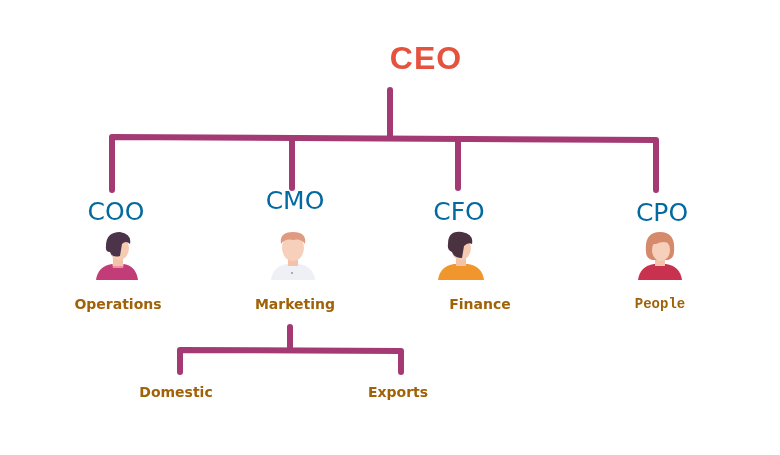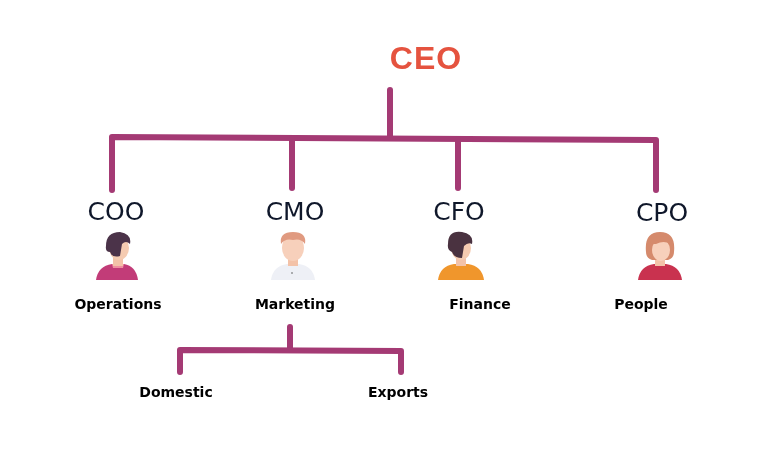--- a/index.html
+++ b/index.html
@@ -1,20 +1,20 @@
 <!DOCTYPE html>
 <html><head>
 <meta charset="utf-8">
 <style>
   html, body { margin:0; padding:0; background:#ffffff; }
   body { width:780px; height:455px; position:relative; overflow:hidden; font-family:"Liberation Sans", sans-serif; }
   .lines { position:absolute; left:0; top:0; width:780px; height:455px; }
   .title { position:absolute; font-weight:bold; color:#e5533f; font-size:32px; transform:translateX(-50%); letter-spacing:1px;margin-left:36px; }
-  .role { position:absolute; font-size:25px; color:#0f172a; transform:translateX(-50%); font-weight:normal; font-family:"DejaVu Sans", sans-serif; }
-  .dept { position:absolute; font-size:14px; color:#000000; font-weight:bold; transform:translateX(-50%); white-space:nowrap; font-family:"DejaVu Sans", sans-serif; }
+  .role { position:absolute; font-size:25px; color:#0369a1; transform:translateX(-50%); font-weight:normal; font-family:"DejaVu Sans", sans-serif; }
+  .dept { position:absolute; font-size:14px; color:#a16207; font-weight:bold; transform:translateX(-50%); white-space:nowrap; font-family:"DejaVu Sans", sans-serif; }
   .avatar { position:absolute; width:52px; height:52px; transform:translateX(-50%); }
 </style>
 </head>
 <body>
 
 <svg class="lines" viewBox="0 0 780 455">
   <g stroke="#a43a74" stroke-width="6" stroke-linecap="round" stroke-linejoin="round" fill="none">
 
     <line x1="390" y1="90" x2="390" y2="137"></line>
 
@@ -32,21 +32,21 @@
 <div class="role" style="left:116px; top:197px;">COO</div>
 <svg class="avatar" viewBox="0 0 52 52" style="left:116px; top:228px;">
   <path d="M6 52 Q8 38 22 36 L34 36 Q46 38 48 52 Z" fill="#c23c78"></path>
   <path d="M22 36 L34 36 L33 40 L23 40 Z" fill="#ef8fa0"></path>
   <rect x="23" y="26" width="10" height="12" fill="#f3c2a8"></rect>
   <ellipse cx="29" cy="20" rx="10" ry="12" fill="#f5cbb1"></ellipse>
   <path d="M16 18 Q16 4 30 4 Q42 6 40 16 Q36 12 32 16 L30 28 Q22 30 20 24 Q15 24 16 18 Z" fill="#4b3349"></path>
 </svg>
 <div class="dept" style="left:118px; top:296px;">Operations</div>
 
-<div class="role" style="left:295px; top:197px;">CMO</div>
+<div class="role" style="left:295px; top:186px;">CMO</div>
 <svg class="avatar" viewBox="0 0 52 52" style="left:293px; top:228px;">
   <path d="M4 52 Q6 38 20 36 L32 36 Q46 38 48 52 Z" fill="#eef0f6"></path>
   <rect x="21" y="26" width="10" height="12" fill="#f3c2a8"></rect>
   <ellipse cx="26" cy="20" rx="11" ry="13" fill="#f7d0bb"></ellipse>
   <path d="M14 16 Q12 4 26 4 Q40 4 38 16 Q34 10 26 12 Q18 10 14 16 Z" fill="#e09a80"></path>
   <circle cx="25" cy="45" r="0.8" fill="#555"></circle>
 </svg>
 <div class="dept" style="left:295px; top:296px;">Marketing</div>
 
 <div class="role" style="left:459px; top:197px;">CFO</div>
@@ -59,16 +59,16 @@
 <div class="dept" style="left:480px; top:296px;">Finance</div>
 
 <div class="role" style="left:662px; top:198px;">CPO</div>
 <svg class="avatar" viewBox="0 0 52 52" style="left:660px; top:228px;">
   <path d="M4 52 Q6 38 20 36 L32 36 Q46 38 48 52 Z" fill="#c9324f"></path>
   <rect x="21" y="26" width="10" height="12" fill="#f3c2a8"></rect>
   <path d="M12 24 Q10 4 26 4 Q42 4 40 24 Q40 30 34 32 L18 32 Q12 30 12 24 Z" fill="#d58a6c"></path>
   <ellipse cx="27" cy="22" rx="9" ry="11" fill="#f7d0bb"></ellipse>
   <path d="M16 16 Q18 8 28 8 Q36 10 36 16 Q30 12 22 16 Z" fill="#d58a6c"></path>
 </svg>
-<div class="dept" style="left:641px; top:296px;">People</div>
+<div class="dept" style="left:660px; top:296px;font-family:Liberation Mono, monospace;">People</div>
 
 <div class="dept" style="left:176px; top:384px;">Domestic</div>
 <div class="dept" style="left:398px; top:384px;text-align:center;">Exports</div>
 
 </body></html>

